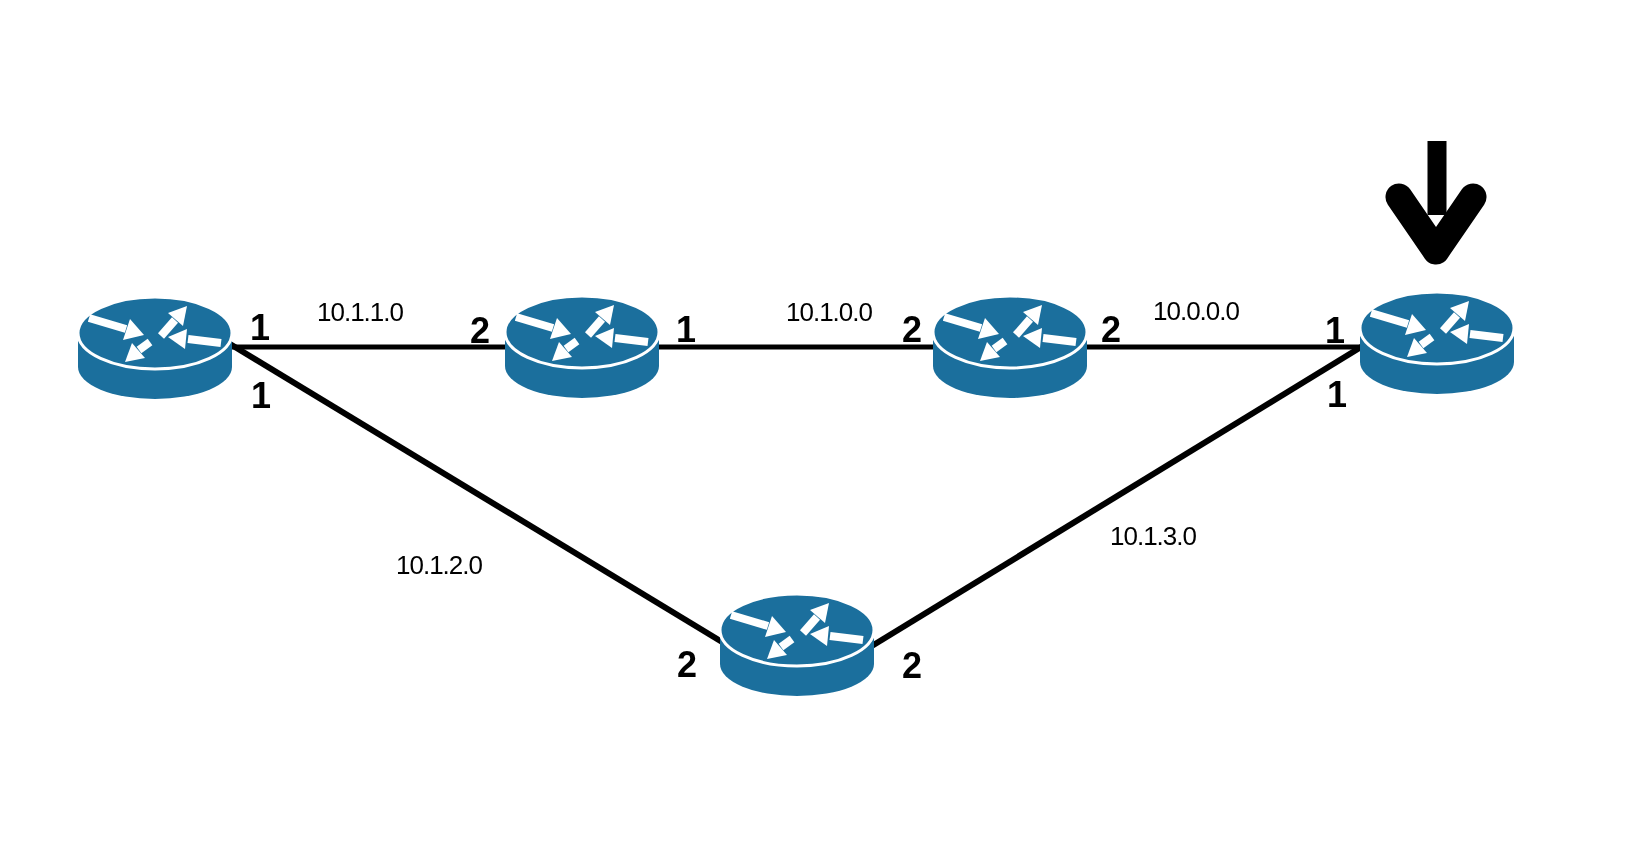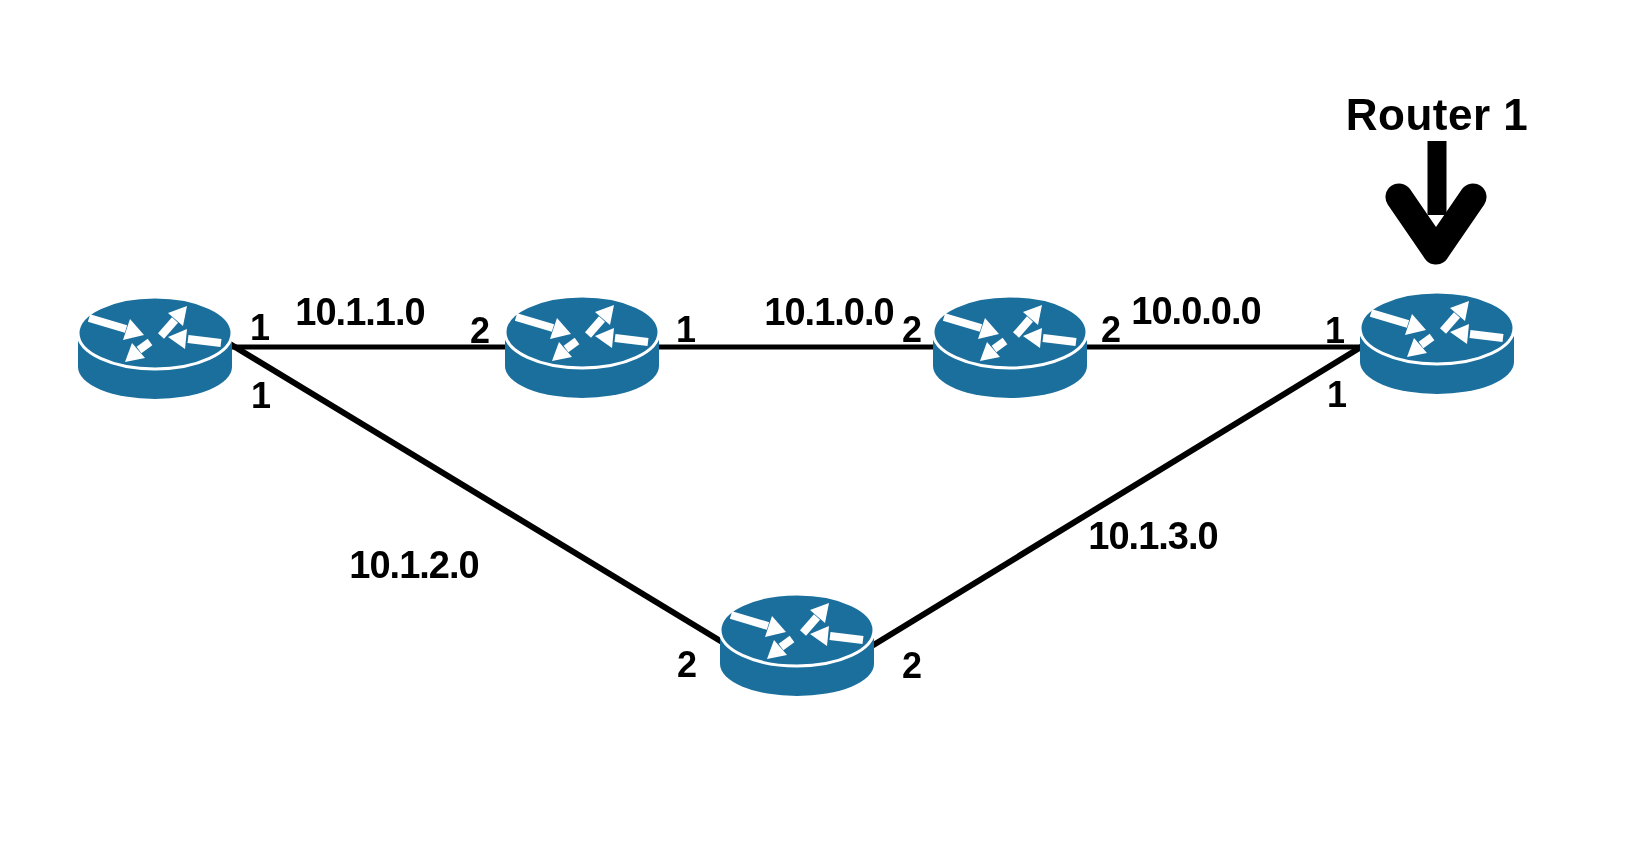--- a/index.html
+++ b/index.html
@@ -29,22 +29,22 @@
     z-index: 2;
   }
   .router svg {
     width: 100%;
     height: 100%;
     display: block;
   }
   .net-label {
     position: absolute;
     transform: translate(-50%, -50%);
-    font-size: 38px;
-    font-weight: bold;
+    font-size: 26px;
+    font-weight: normal;
     letter-spacing: -1px;
     white-space: nowrap;
     z-index: 3;
   }
   .if-label {
     position: absolute;
     transform: translate(-50%, -50%);
     font-size: 36px;
     font-weight: bold;
     z-index: 3;
@@ -124,29 +124,28 @@
   </div>
   <div class="router" style="left:717px;top:590px">
     <svg viewBox="0 0 160 110">
         <use href="#router-sym" xlink:href="#router-sym"></use>
       </svg>
   </div>
 
   <div class="net-label" style="left:360px;top:312px">10.1.1.0</div>
   <div class="net-label" style="left:829px;top:312px">10.1.0.0</div>
   <div class="net-label" style="left:1196px;top:311px">10.0.0.0</div>
-  <div class="net-label" style="left:414px;top:565px">10.1.2.0</div>
+  <div class="net-label" style="left:439px;top:565px">10.1.2.0</div>
   <div class="net-label" style="left:1153px;top:536px">10.1.3.0</div>
 
   <div class="if-label" style="left:260px;top:328px">1</div>
   <div class="if-label" style="left:480px;top:331px">2</div>
   <div class="if-label" style="left:686px;top:330px">1</div>
   <div class="if-label" style="left:912px;top:330px">2</div>
   <div class="if-label" style="left:1111px;top:330px">2</div>
   <div class="if-label" style="left:1335px;top:331px">1</div>
   <div class="if-label" style="left:261px;top:396px">1</div>
   <div class="if-label" style="left:687px;top:665px">2</div>
   <div class="if-label" style="left:912px;top:666px">2</div>
   <div class="if-label" style="left:1337px;top:395px">1</div>
 
-  <div class="title-label" style="left:1437px;top:90px">Router 1</div>
 
 </div>
 
 </body></html>

